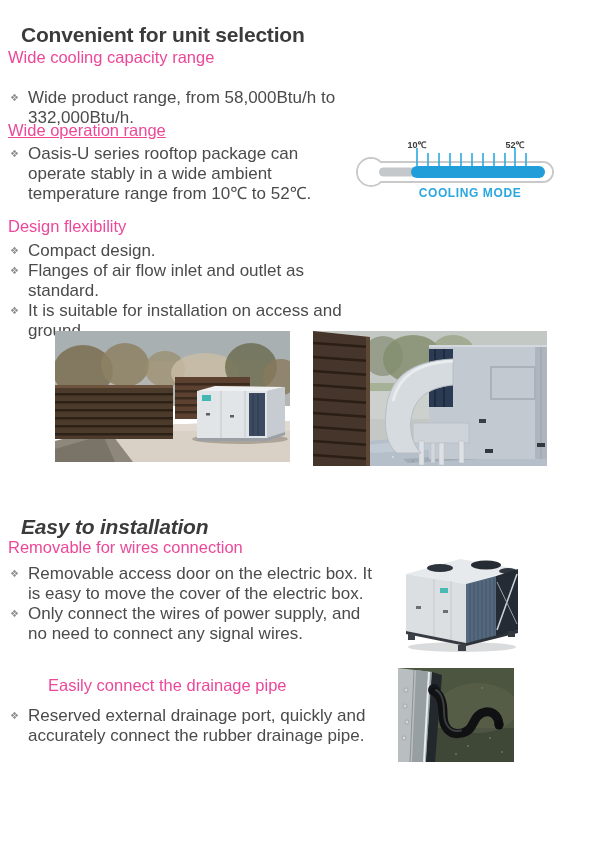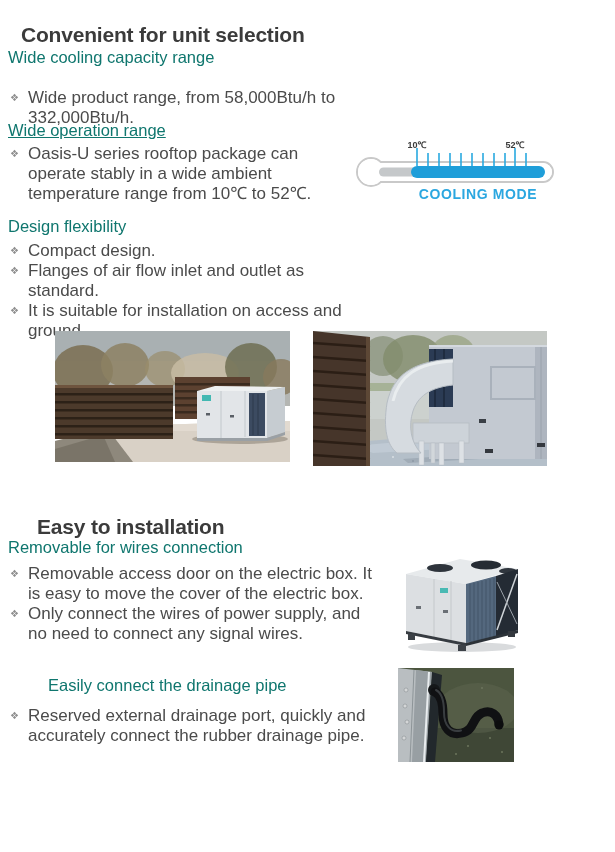--- a/index.html
+++ b/index.html
@@ -5,38 +5,38 @@
   html,body { margin:0; padding:0; background:#ffffff; }
   body {
     width:615px; height:852px; position:relative; overflow:hidden;
     font-family:"Liberation Sans", sans-serif; color:#4a4a4a;
   }
   .abs { position:absolute; }
   h1.doc-title {
     margin:13px; font-size:21px; font-weight:700; color:#3b3b3b; letter-spacing:-0.2px;
   }
   h2.doc-sub {
-    margin:0; font-size:16.5px; font-weight:400; color:#0f766e;
+    margin:0; font-size:16.5px; font-weight:400; color:#ec4899;
   }
   ul.blist { list-style:none; margin:0; padding:0; width:360px; }
   ul.blist li { display:flex; align-items:flex-start; }
   .bicon {
     flex:0 0 18px; font-size:10px; color:#8f8f8f; line-height:20px; text-align:left;
   }
   .btext { font-size:17px; line-height:20px; color:#4b4b4b; }
   
   .thermo { width:200px; height:62px; }
   .thermo .tlabel {
     position:absolute; top:0; width:32px; text-align:center;
     font-size:9px; font-weight:700; color:#3b3b3b;
   }
   .thermo svg { position:absolute; top:10px; left:0; }
   .thermo .tcaption {
-    position:absolute; top:48px; left:48px; width:150px; text-align:center;
-    font-size:14px; font-weight:700; letter-spacing:0.6px; color:#2ba7e0;
+    position:absolute; top:48px; left:40px; width:150px; text-align:center;
+    font-size:12px; font-weight:700; letter-spacing:0.6px; color:#2ba7e0;
   }
   figure { margin:0; }
   figure svg { display:block; }
 </style>
 </head>
 <body>
 
 <div>
 
   <h1 class="doc-title abs" style="left:8px; top:10px;">Convenient for unit selection</h1>
@@ -200,21 +200,21 @@
         <line x1="0" y1="68" x2="57" y2="72" stroke="#2b1e15" stroke-width="2.5"></line>
         <line x1="0" y1="82" x2="57" y2="86" stroke="#2b1e15" stroke-width="2.5"></line>
         <line x1="0" y1="96" x2="57" y2="100" stroke="#2b1e15" stroke-width="2.5"></line>
         <line x1="0" y1="110" x2="57" y2="114" stroke="#2b1e15" stroke-width="2.5"></line>
         <line x1="0" y1="124" x2="57" y2="128" stroke="#2b1e15" stroke-width="2.5"></line>
         <rect x="53" y="6" width="4" height="129" fill="#5d4836"></rect>
       </g>
     </svg>
   </figure>
 
-  <h1 class="doc-title abs" style="left:24px; top:502px;">Easy to installation</h1>
+  <h1 class="doc-title abs" style="left:8px; top:502px;font-style:italic;">Easy to installation</h1>
 
   <h2 class="doc-sub abs" style="left:8px; top:538px;">Removable for wires connection</h2>
 
   <ul class="blist abs" style="left:10px; top:564px; width:368px;">
     <li>
       <span class="bicon">❖</span>
       <span class="btext">Removable access door on the electric box. It is easy to move the cover of the electric box.</span>
     </li>
     <li>
       <span class="bicon">❖</span>

